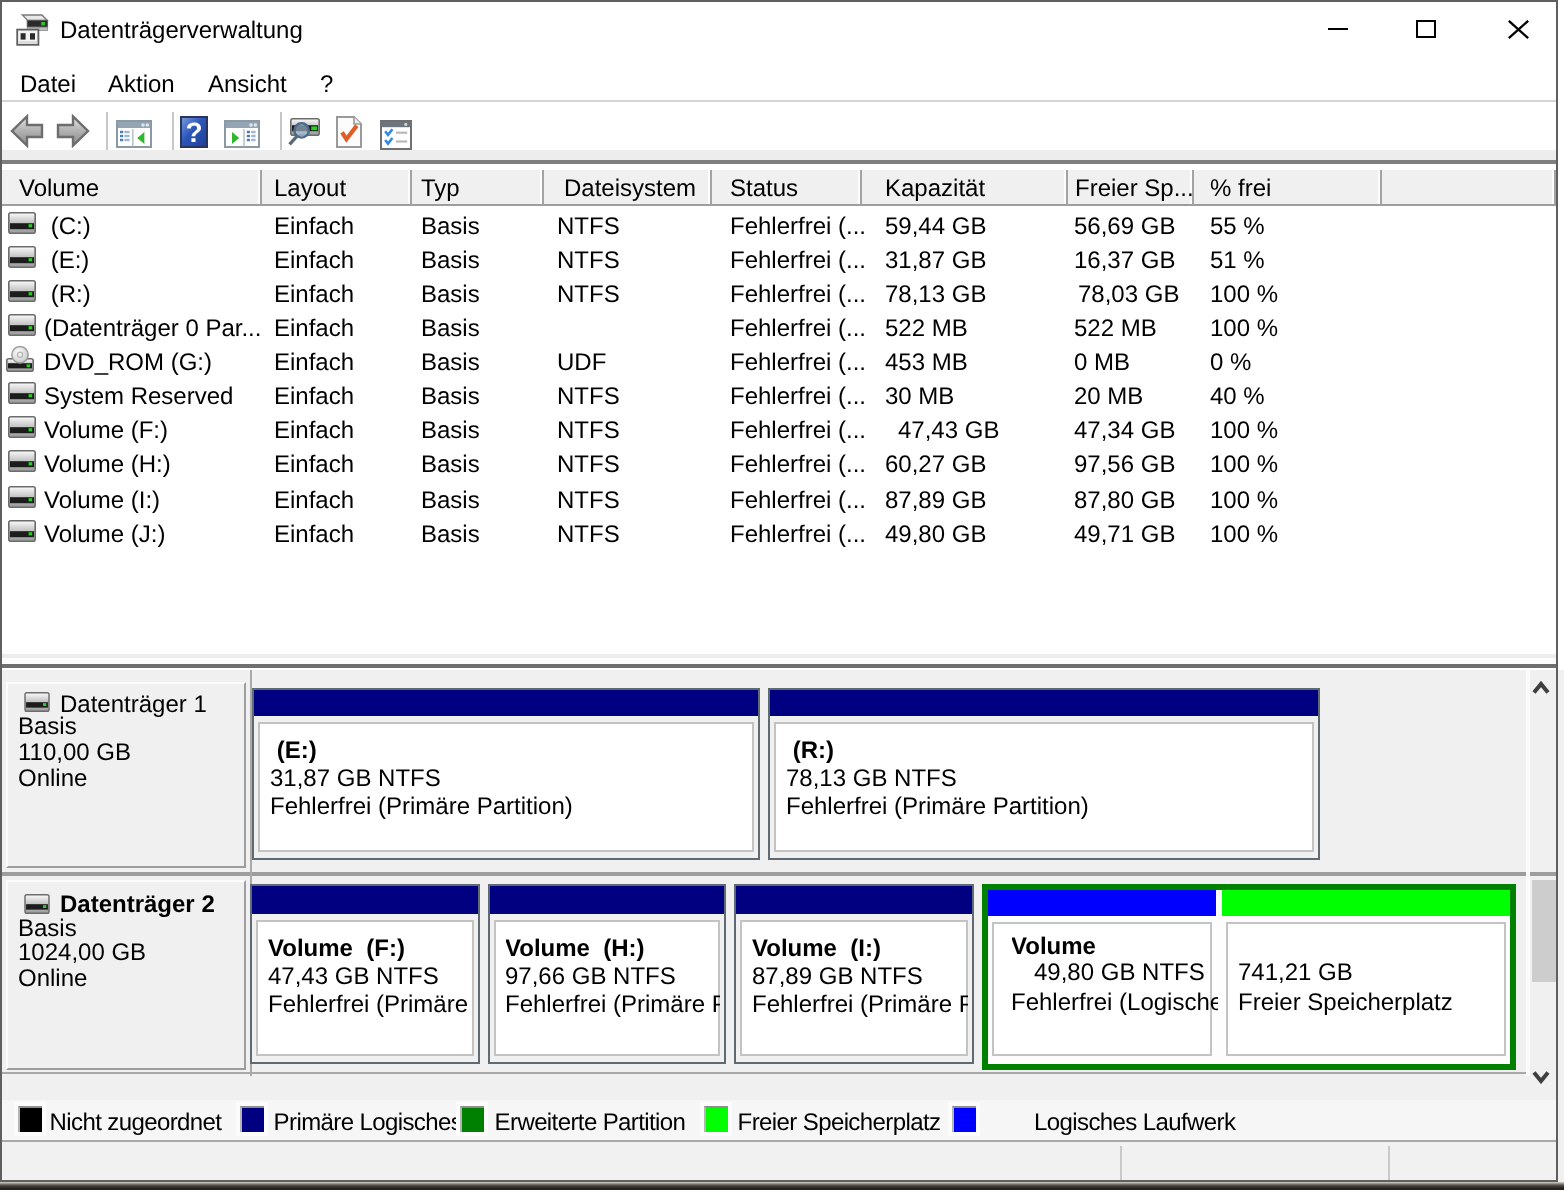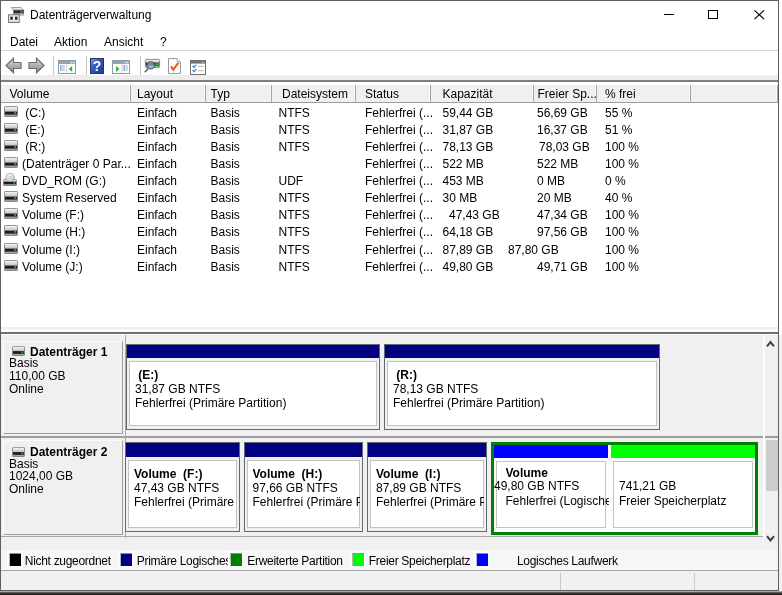--- a/index.html
+++ b/index.html
@@ -269,37 +269,37 @@
     <svg style="position:absolute;left:4px;top:3.2px" width="14" height="11" viewBox="0 0 14 11">
 <rect x="0.4" y="0.4" width="13.2" height="10.2" rx="1" fill="url(#dg)" stroke="#6d6d6d" stroke-width="0.8"></rect>
 <rect x="1" y="5.6" width="12" height="3" fill="#1c1c1c"></rect>
 <rect x="10.3" y="6.1" width="1.8" height="1.6" fill="#21d221"></rect>
 </svg>
     <span style="left:22px">Volume (H:)</span>
     <span style="left:137px">Einfach</span>
     <span style="left:210.5px">Basis</span>
     <span style="left:278.5px">NTFS</span>
     <span style="left:365px">Fehlerfrei (...</span>
-    <span style="left:442.5px">64,18 GB</span>
+    <span style="left:442.5px">60,27 GB</span>
     <span style="left:537px">97,56 GB</span>
     <span style="left:605px">100 %</span>
   </div>
 <div class="row" style="top:239.4px">
     <svg style="position:absolute;left:4px;top:3.2px" width="14" height="11" viewBox="0 0 14 11">
 <rect x="0.4" y="0.4" width="13.2" height="10.2" rx="1" fill="url(#dg)" stroke="#6d6d6d" stroke-width="0.8"></rect>
 <rect x="1" y="5.6" width="12" height="3" fill="#1c1c1c"></rect>
 <rect x="10.3" y="6.1" width="1.8" height="1.6" fill="#21d221"></rect>
 </svg>
     <span style="left:22px">Volume (I:)</span>
     <span style="left:137px">Einfach</span>
     <span style="left:210.5px">Basis</span>
     <span style="left:278.5px">NTFS</span>
     <span style="left:365px">Fehlerfrei (...</span>
     <span style="left:442.5px">87,89 GB</span>
-    <span style="left:508px">87,80 GB</span>
+    <span style="left:537px">87,80 GB</span>
     <span style="left:605px">100 %</span>
   </div>
 <div class="row" style="top:256.5px">
     <svg style="position:absolute;left:4px;top:3.2px" width="14" height="11" viewBox="0 0 14 11">
 <rect x="0.4" y="0.4" width="13.2" height="10.2" rx="1" fill="url(#dg)" stroke="#6d6d6d" stroke-width="0.8"></rect>
 <rect x="1" y="5.6" width="12" height="3" fill="#1c1c1c"></rect>
 <rect x="10.3" y="6.1" width="1.8" height="1.6" fill="#21d221"></rect>
 </svg>
     <span style="left:22px">Volume (J:)</span>
     <span style="left:137px">Einfach</span>
@@ -316,21 +316,21 @@
 <div class="abs" style="left:0;top:332.3px;width:779px;height:2.2px;background:#6f6f6f"></div>
 <div class="abs" style="left:0;top:334.5px;width:782px;height:256.5px;background:#f0f0f0"></div>
 
 <div class="dlab" style="top:340.5px;height:93.5px"></div>
 <div class="dlab" style="top:439.5px;height:95.5px"></div>
 <svg style="position:absolute;left:11px;top:346px" width="15" height="10" viewBox="0 0 14 11">
 <rect x="0.4" y="0.4" width="13.2" height="10.2" rx="1" fill="url(#dg)" stroke="#6d6d6d" stroke-width="0.8"></rect>
 <rect x="1" y="5.6" width="12" height="3" fill="#1c1c1c"></rect>
 <rect x="10.3" y="6.1" width="1.8" height="1.6" fill="#21d221"></rect>
 </svg>
-<div class="abs" style="left:30px;top:344.5px;font-weight:bold">Datenträger 1</div>
+<div class="abs" style="left:30px;top:344.5px;font-weight:normal">Datenträger 1</div>
 <div class="abs" style="left:9px;top:357px;line-height:12.9px">Basis<br>110,00 GB<br>Online</div>
 <svg style="position:absolute;left:11px;top:447px" width="15" height="10" viewBox="0 0 14 11">
 <rect x="0.4" y="0.4" width="13.2" height="10.2" rx="1" fill="url(#dg)" stroke="#6d6d6d" stroke-width="0.8"></rect>
 <rect x="1" y="5.6" width="12" height="3" fill="#1c1c1c"></rect>
 <rect x="10.3" y="6.1" width="1.8" height="1.6" fill="#21d221"></rect>
 </svg>
 <div class="abs" style="left:30px;top:445px;font-weight:bold">Datenträger 2</div>
 <div class="abs" style="left:9px;top:457.5px;line-height:12.9px">Basis<br>1024,00 GB<br>Online</div>
 <div class="abs" style="left:0;top:436.4px;width:779px;height:1.6px;background:#9d9d9d"></div>
 <div class="abs" style="left:124.6px;top:334.5px;width:1.2px;height:203px;background:#a9a9a9"></div>
@@ -368,21 +368,21 @@
     <div style="position:absolute;left:2px;right:2px;top:17px;bottom:3px;background:#fff;border:1px solid #c3c3c3"></div>
     <div class="bt" style="left:8px;top:23.5px;font-weight:bold">Volume&nbsp; (I:)</div>
     <div class="bt" style="left:8px;top:37.5px">87,89 GB NTFS</div>
     <div class="bt" style="left:8px;top:52px">Fehlerfrei (Primäre Partition)</div>
   </div>
 <div class="abs" style="left:490.5px;top:441.5px;width:267px;height:93px;border:3px solid #008000;background:#fdfdfd;box-sizing:border-box"></div>
 <div class="pbox" style="left:494px;top:444.6px;width:113.5px;height:86.9px;border:none">
     <div style="position:absolute;left:0;top:0;right:0;height:13px;background:#0000ff"></div>
     <div style="position:absolute;left:2px;right:2px;top:16px;bottom:3px;background:#fff;border:1px solid #c3c3c3"></div>
     <div class="bt" style="left:11.5px;top:21.5px;font-weight:bold">Volume</div>
-    <div class="bt" style="left:0;top:34.5px">49,80 GB NTFS</div>
+    <div class="bt" style="left:23px;top:34.5px">49,80 GB NTFS</div>
     <div class="bt" style="left:11.5px;top:49px">Fehlerfrei (Logisches Laufwerk)</div>
   </div>
 <div class="pbox" style="left:611px;top:444.6px;width:143.5px;height:86.9px;border:none">
     <div style="position:absolute;left:0;top:0;right:0;height:13px;background:#00ff00"></div>
     <div style="position:absolute;left:2px;right:2px;top:16px;bottom:3px;background:#fff;border:1px solid #c3c3c3"></div>
     <div class="bt" style="left:8px;top:34.5px">741,21 GB</div>
     <div class="bt" style="left:8px;top:49px">Freier Speicherplatz</div>
   </div>
 
 <div class="abs" style="left:763.4px;top:334.5px;width:1.2px;height:203px;background:#fbfbfb"></div>

